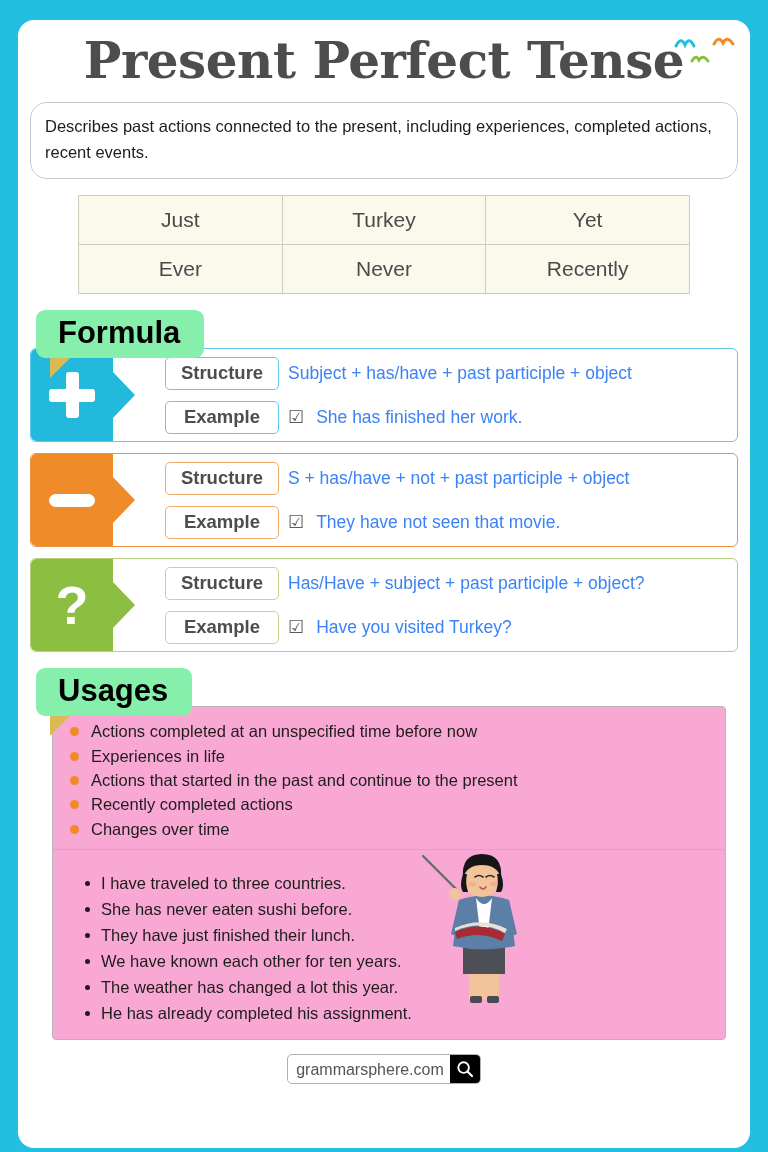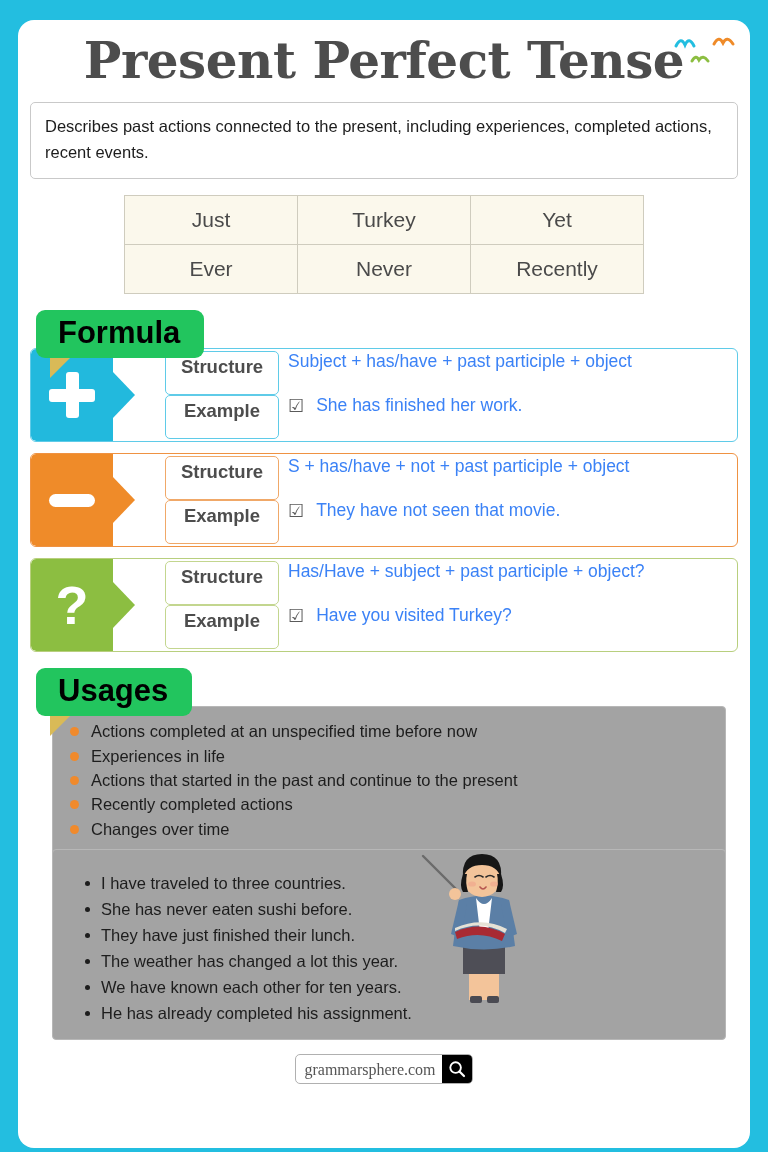--- a/index.html
+++ b/index.html
@@ -43,31 +43,31 @@
     right: 8px;
     top: 6px;
     width: 70px;
     height: 48px;
   }
 
   
   .desc {
     margin: 4px 12px 0 12px;
     border: 1px solid #c9c9c9;
-    border-radius: 5px;
+    border-radius: 17px;
     padding: 11px 14px 13px 14px;
     font-size: 16.5px;
     line-height: 1.55;
     color: #1d1d1d;
   }
 
   
   .adverb-table {
     margin: 16px auto 0 auto;
-    width: 520px;
+    width: 612px;
     border-collapse: collapse;
   }
   .adverb-table td {
     border: 1px solid #cfccbe;
     background: #fbf8ec;
     text-align: center;
     font-size: 21px;
     color: #4a4a4a;
     height: 49px;
     width: 33.333%;
@@ -76,21 +76,21 @@
   
   .section-head {
     position: relative;
     margin-left: 18px;
     margin-top: 16px;
     height: 44px;
     z-index: 5;
   }
   .tab {
     display: inline-block;
-    background: #22c55e;
+    background: #86efac;
     border-radius: 9px;
     padding: 4px 24px 6px 22px;
     font-size: 31px;
     font-weight: bold;
     color: #000000;
     line-height: 1.22;
     position: relative;
     z-index: 3;
   }
   .fold {
@@ -158,21 +158,21 @@
     line-height: 1; font-family: "Liberation Sans", sans-serif;
   }
 
   .frows {
     flex: 1;
     display: flex;
     flex-direction: column;
     justify-content: center;
     padding-left: 36px;
   }
-  .frow { display: flex; height: 44px; padding-left: 16px; }
+  .frow { display: flex; align-items: center; height: 44px; padding-left: 16px; }
   .lbl {
     flex: 0 0 114px;
     border: 1.4px solid #cccccc;
     border-radius: 5px;
     background: #ffffff;
     text-align: center;
     font-size: 18.5px;
     font-weight: bold;
     color: #4d4d4d;
     padding: 4px 0 5px 0;
@@ -184,21 +184,21 @@
 
   .ftext { font-size: 17.5px; color: #3b82f6; white-space: nowrap; }
   .chk { font-size: 18px; color: #5a5a5a; margin-right: 12px; }
 
   
   .panel {
     position: relative;
     margin: -6px 24px 0 34px;
     border: 1.4px solid #b7b7b7;
     border-radius: 4px;
-    background: #a3a3a3;
+    background: #f9a8d4;
     padding: 12px 16px 13px 16px;
   }
   .panel ul { list-style: none; }
   .panel.usages li {
     font-size: 16.5px;
     color: #1d1d1d;
     line-height: 1.48;
     padding-left: 22px;
     position: relative;
   }
@@ -241,21 +241,20 @@
     border: 1px solid #b0b0b0;
     border-radius: 5px;
     overflow: hidden;
     height: 30px;
   }
   .wm-text {
     font-size: 16px;
     color: #555555;
     padding: 4px 6px 4px 8px;
     line-height: 22px;
-    font-family: Liberation Serif, serif;
   }
   .wm-btn {
     width: 30px;
     background: #000000;
     display: flex;
     align-items: center;
     justify-content: center;
   }
 </style>
 </head>
@@ -362,22 +361,22 @@
       <li>Changes over time</li>
     </ul>
   </div>
 
 
   <div class="panel examples">
     <ul>
       <li>I have traveled to three countries.</li>
       <li>She has never eaten sushi before.</li>
       <li>They have just finished their lunch.</li>
+      <li>We have known each other for ten years.</li>
       <li>The weather has changed a lot this year.</li>
-      <li>We have known each other for ten years.</li>
       <li>He has already completed his assignment.</li>
     </ul>
 
     <svg class="teacher" viewBox="0 0 120 170">
       <line x1="4" y1="12" x2="40" y2="48" stroke="#6b6b6b" stroke-width="2.4" stroke-linecap="round"></line>
       <rect x="50" y="122" width="30" height="34" fill="#f3c49a"></rect>
       <rect x="51" y="152" width="12" height="7" rx="2" fill="#4a4a52"></rect>
       <rect x="68" y="152" width="12" height="7" rx="2" fill="#4a4a52"></rect>
       <rect x="44" y="94" width="42" height="36" fill="#4e4e56"></rect>
       <path d="M40 56 q25 -9 50 0 l6 46 q-31 7 -62 0 z" fill="#5b7fa6"></path>

